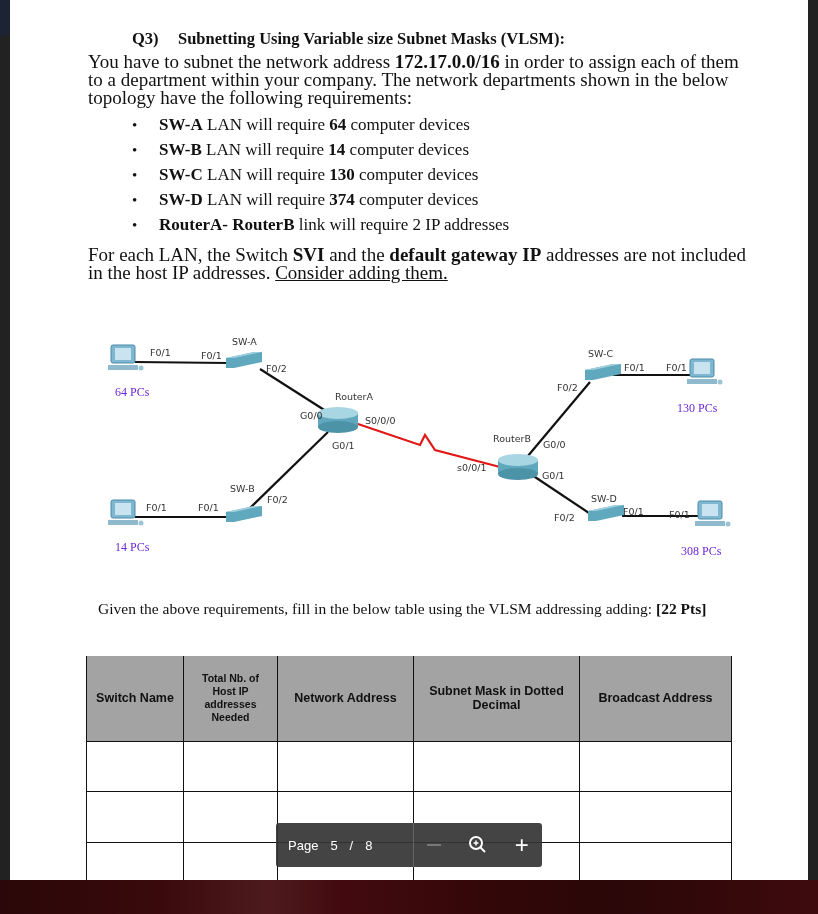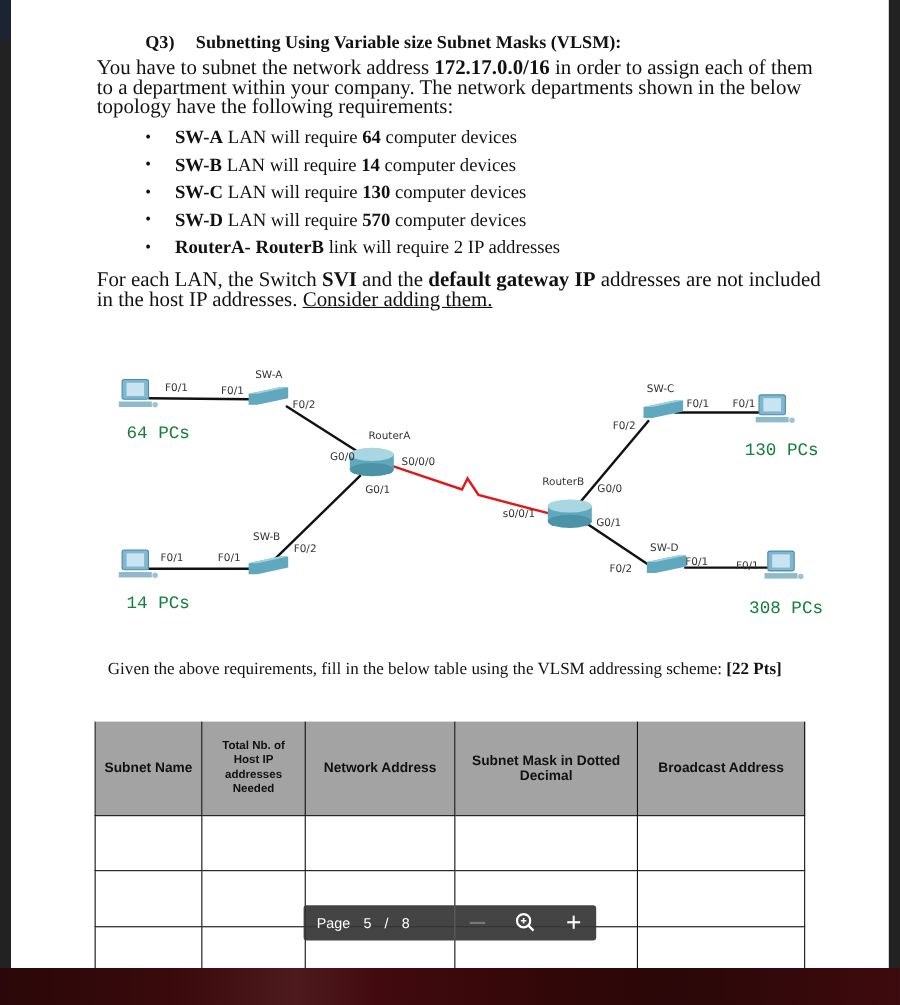--- a/index.html
+++ b/index.html
@@ -25,32 +25,32 @@
   .p1 { top: 53px; }
   .bullets { position: absolute; left: 122px; top: 116px; font-size: 17px; color: #111; }
   .bullets li { list-style: none; height: 25px; position: relative; padding-left: 27px; line-height: 18px; }
   .bullets li::before { content: "•"; position: absolute; left: 0; top: 0; font-size: 15px; }
   .p2 { top: 246px; }
 
   
   .diagram { position: absolute; left: 0; top: 325px; width: 798px; height: 250px; }
   .diagram svg { position: absolute; left: 0; top: 0; }
   .lbl { position: absolute; font-family: "DejaVu Sans", sans-serif; font-size: 9.5px; color: #333; white-space: nowrap; }
-  .pcs { position: absolute; font-family: Liberation Mono, monospace; font-size: 16px; color: #15803d; white-space: nowrap; }
+  .pcs { position: absolute; font-family: Liberation Serif, serif; font-size: 12px; color: #6d28d9; white-space: nowrap; }
 
   .given { position: absolute; left: 88px; top: 600px; font-size: 15.5px; color: #111; }
   .given b { font-weight: bold; }
 
   table.vlsm { position: absolute; left: 76px; top: 656px; border-collapse: collapse; font-family: "Liberation Sans", sans-serif; }
   table.vlsm th { background: #a3a3a3; height: 85px; font-size: 12.5px; font-weight: bold; color: #111; text-align: center; border: 1.5px solid #111; border-top: none; padding: 0 6px; }
   table.vlsm th.small { font-size: 10.5px; line-height: 13px; }
   table.vlsm td { height: 50.5px; border: 1.5px solid #111; }
 
   .pdf-toolbar {
-    position: absolute; left: 276px; top: 823px; width: 266px; height: 32px;
+    position: absolute; left: 276px; top: 823px; width: 266px; height: 44px;
     background: rgba(52,52,52,0.92); border-radius: 3px; display: flex; align-items: center;
     font-family: "Liberation Sans", sans-serif; color: #fff;
   }
   .pdf-toolbar .pg { display: flex; align-items: center; width: 138px; height: 100%; border-right: 1px solid #666; padding-left: 12px; font-size: 13px; }
   .pdf-toolbar .pg span { margin-right: 12px; }
   .pdf-toolbar .zm { display: flex; align-items: center; justify-content: space-around; flex: 1; height: 100%; }
   .zm .minus { width: 14px; height: 2px; background: #777; }
   .zm .plus { font-size: 24px; line-height: 20px; font-weight: 300; color: #fff; }
 </style>
 </head>
@@ -67,21 +67,21 @@
   </div>
 
   <div class="para p1">
     <span>You have to subnet the network address </span><b>172.17.0.0/16</b><span> in order to assign each of them to a department within your company. The network departments shown in the below topology have the following requirements:</span>
   </div>
 
   <ul class="bullets">
     <li><b>SW-A</b><span> LAN will require </span><b>64</b><span> computer devices</span></li>
     <li><b>SW-B</b><span> LAN will require </span><b>14</b><span> computer devices</span></li>
     <li><b>SW-C</b><span> LAN will require </span><b>130</b><span> computer devices</span></li>
-    <li><b>SW-D</b><span> LAN will require </span><b>570</b><span> computer devices</span></li>
+    <li><b>SW-D</b><span> LAN will require </span><b>374</b><span> computer devices</span></li>
     <li><b>RouterA- RouterB</b><span> link will require 2 IP addresses</span></li>
   </ul>
 
   <div class="para p2">
     <span>For each LAN, the Switch </span><b>SVI</b><span> and the </span><b>default gateway IP</b><span> addresses are not included in the host IP addresses. </span><u>Consider adding them.</u>
   </div>
 
   <div class="diagram">
     <svg width="798" height="250" viewBox="0 0 798 250">
 
@@ -176,27 +176,27 @@
     <div class="lbl" style="left:613px;top:181px;">F0/1</div>
     <div class="lbl" style="left:659px;top:184px;">F0/1</div>
 
     <div class="pcs" style="left:105px;top:60px;">64 PCs</div>
     <div class="pcs" style="left:105px;top:215px;">14 PCs</div>
     <div class="pcs" style="left:667px;top:76px;">130 PCs</div>
     <div class="pcs" style="left:671px;top:219px;">308 PCs</div>
   </div>
 
   <div class="given">
-    <span>Given the above requirements, fill in the below table using the VLSM addressing scheme: </span><b>[22 Pts]</b>
+    <span>Given the above requirements, fill in the below table using the VLSM addressing adding: </span><b>[22 Pts]</b>
   </div>
 
   <table class="vlsm">
     <thead>
       <tr>
-        <th style="width:97px">Subnet Name</th>
+        <th style="width:97px">Switch Name</th>
         <th class="small" style="width:94px">Total Nb. of Host IP addresses Needed</th>
         <th style="width:136px">Network Address</th>
         <th style="width:166px">Subnet Mask in Dotted Decimal</th>
         <th style="width:152px">Broadcast Address</th>
       </tr>
     </thead>
     <tbody>
       <tr>
         <td></td>
         <td></td>

